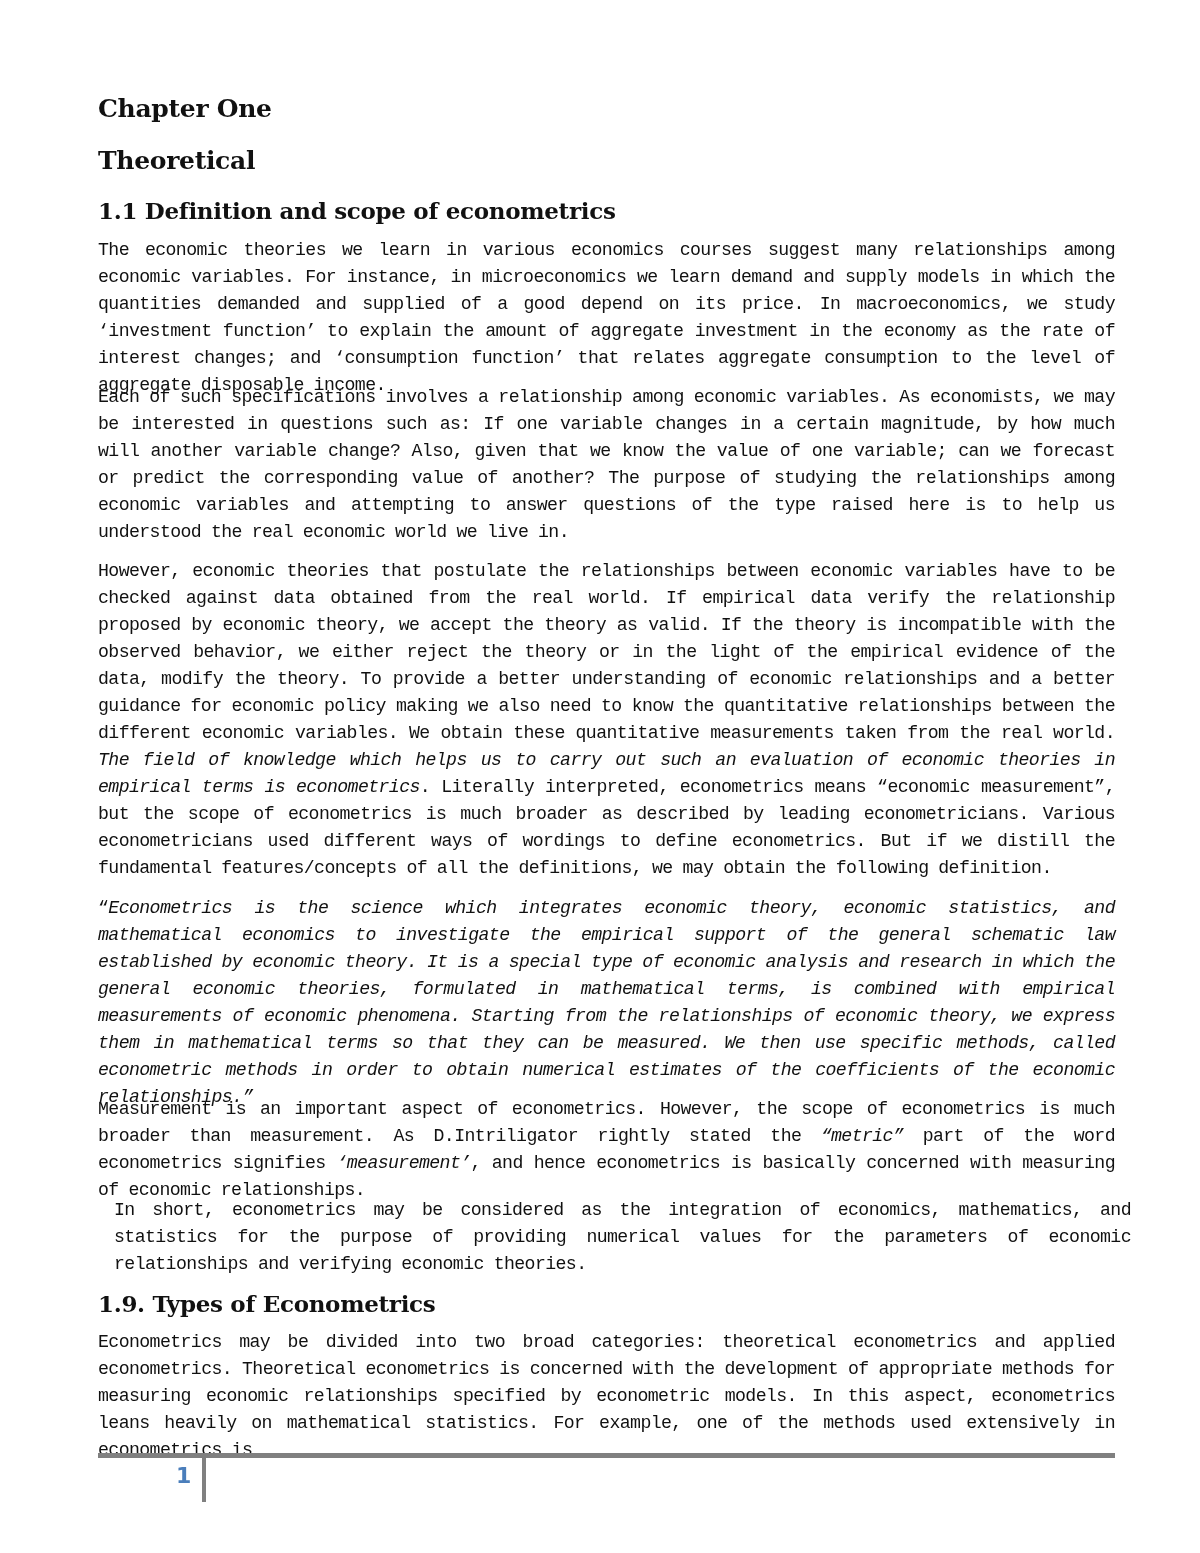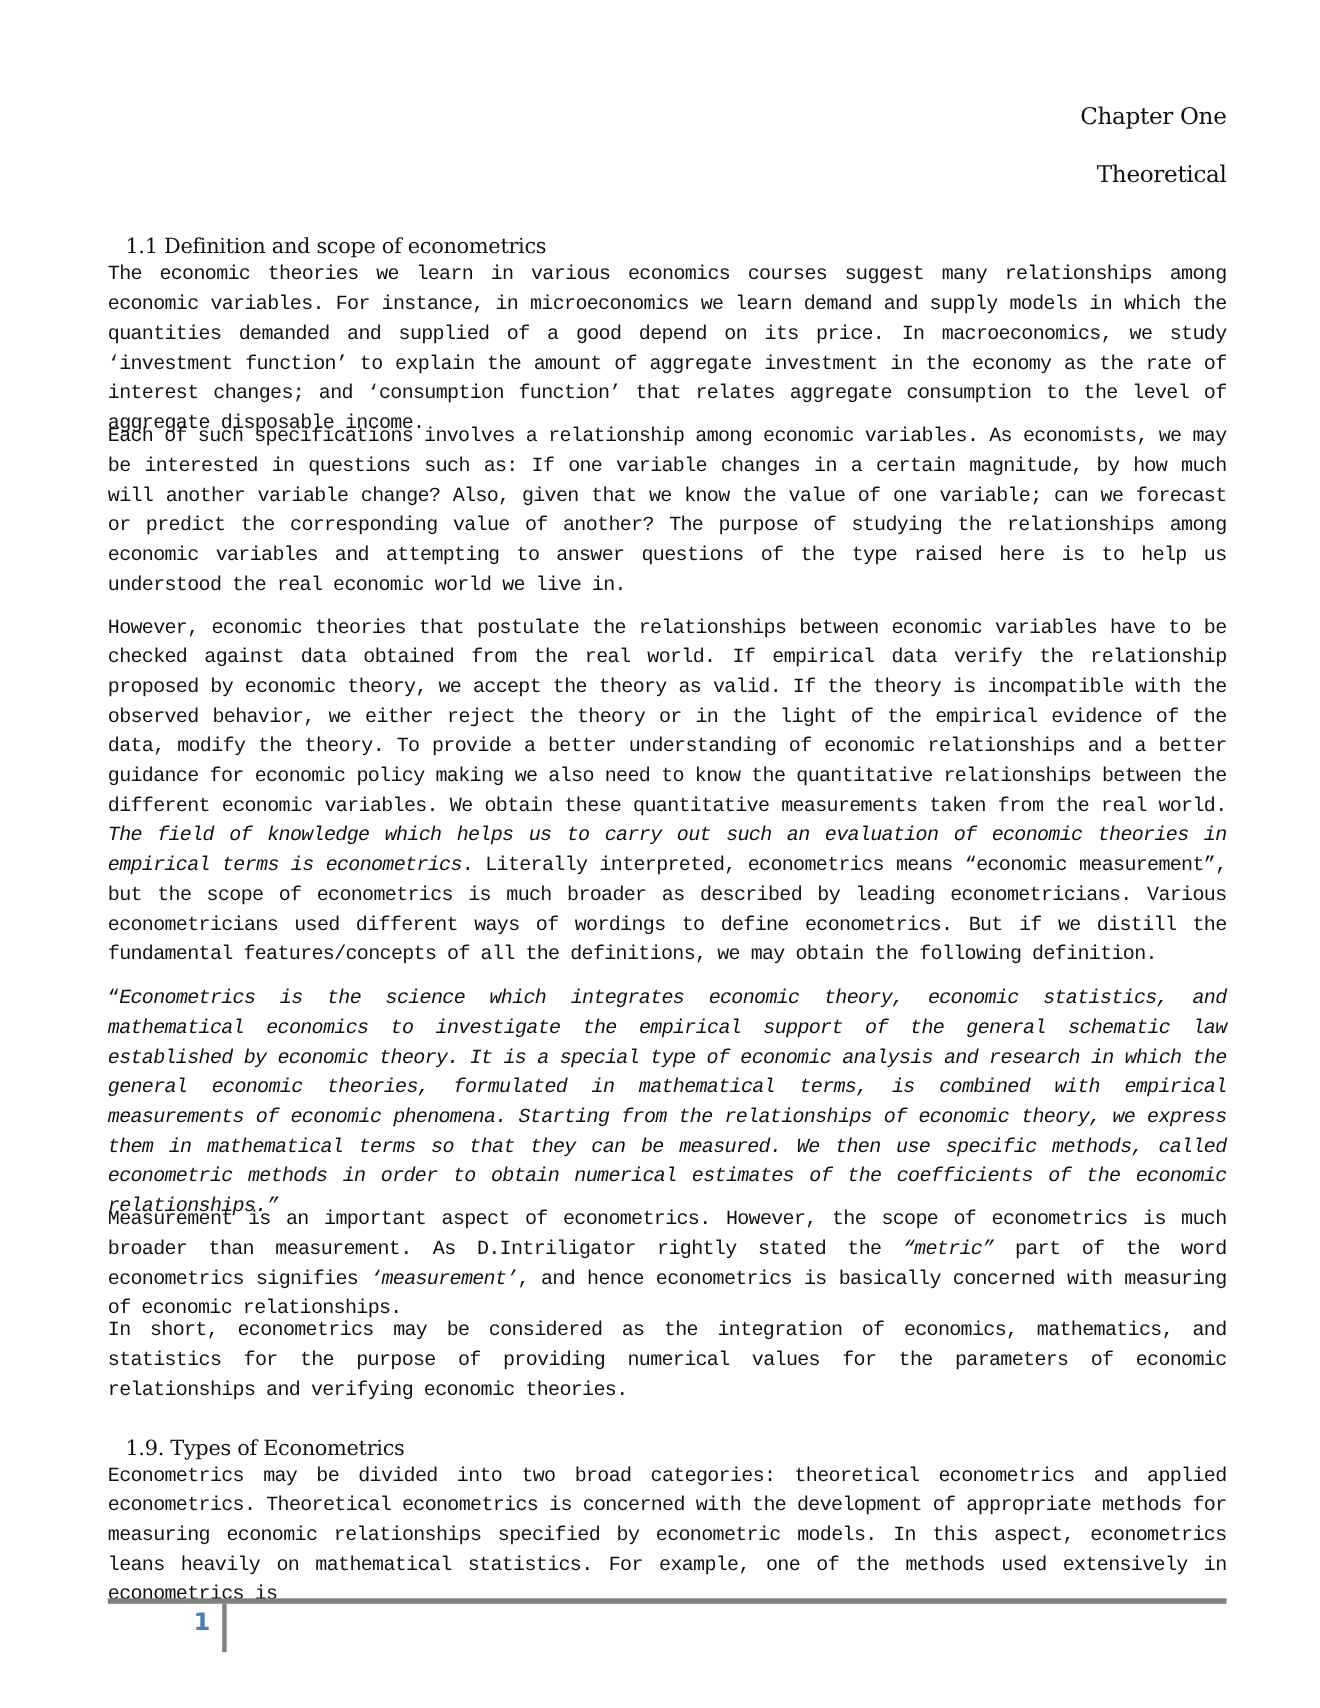--- a/index.html
+++ b/index.html
@@ -15,35 +15,35 @@
       font-family: "DejaVu Serif", "Liberation Serif", serif;
       color: #111111;
     }
     .page {
       position: absolute;
       left: 98px;
       top: 0;
       width: 1017px;
     }
     .centered-heading {
-      text-align: right;
-      font-weight: normal;
-      font-size: 21px;
+      text-align: left;
+      font-weight: bold;
+      font-size: 25px;
       margin: 0;
       position: absolute;
       left: 0;
       width: 1017px;
       letter-spacing: -0.3px;
     }
     .section-heading {
       position: absolute;
       left: 0;
-      font-weight: normal;
-      font-size: 19px;
-      margin: 16px;
+      font-weight: bold;
+      font-size: 23px;
+      margin: 0;
       letter-spacing: -0.3px;
     }
     .para {
       position: absolute;
       left: 0;
       width: 1017px;
       margin: 0;
       font-size: 18.2px;
       line-height: 27px;
       text-align: justify;
@@ -93,21 +93,21 @@
   <p class="para" style="top:237px;">The economic theories we learn in various economics courses suggest many relationships among economic variables.  For instance, in microeconomics we learn demand and supply models in which the quantities demanded and supplied of a good depend on its price.  In macroeconomics, we study ‘investment function’ to explain the amount of aggregate investment in the economy as the rate of interest changes; and ‘consumption function’ that relates aggregate consumption to the level of aggregate disposable income.</p>
 
   <p class="para" style="top:384px;">Each of such specifications involves a relationship among economic variables. As economists, we may be interested in questions such as:  If one variable changes in a certain magnitude, by how much will another variable change?  Also, given that we know the value of one variable; can we forecast or predict the corresponding value of another?  The purpose of studying the relationships among economic variables and attempting to answer questions of the type raised here is to help us understood the real economic world we live in.</p>
 
   <p class="para" style="top:558px;"><span>However, economic theories that postulate the relationships between economic variables have to be checked against data obtained from the real world. If empirical data verify the relationship proposed by economic theory, we accept the theory as valid. If the theory is incompatible with the observed behavior, we either reject the theory or in the light of the empirical evidence of the data, modify the theory.  To provide a better understanding of economic relationships and a better guidance for economic policy making we also need to know the quantitative relationships between the different economic variables.  We obtain these quantitative measurements taken from the real world. </span><span class="em">The field of knowledge which helps us to carry out such an evaluation of economic theories in empirical terms is econometrics</span><span>. Literally interpreted, econometrics means “economic measurement”, but the scope of econometrics is much broader as described by leading econometricians. Various econometricians used different ways of wordings to define econometrics. But if we distill the fundamental features/concepts of all the definitions, we may obtain the following definition.</span></p>
 
   <p class="para" style="top:895px;"><span>“</span><span class="quote">Econometrics is the science which integrates economic theory, economic statistics, and mathematical economics to investigate the empirical support of the general schematic law established by economic theory. It is a special type of economic analysis and research in which the general economic theories, formulated in mathematical terms, is combined with empirical measurements of economic phenomena. Starting from the relationships of economic theory, we express them in mathematical terms so that they can be measured.  We then use specific methods, called econometric methods in order to obtain numerical estimates of the coefficients of the economic relationships.”</span></p>
 
   <p class="para" style="top:1096px;"><span>Measurement is an important aspect of econometrics. However, the scope of econometrics is much broader than measurement. As D.Intriligator rightly stated the </span><span class="em">“metric”</span><span> part of the word econometrics signifies </span><span class="em">‘measurement’</span><span>, and hence econometrics is basically concerned with measuring of economic relationships.</span></p>
 
-  <p class="para" style="top:1197px;">In short, econometrics may be considered as the integration of economics, mathematics, and statistics for the purpose of providing numerical values for the parameters of economic relationships and verifying economic theories.</p>
+  <p class="para" style="top:1197px;margin-left:16px;">In short, econometrics may be considered as the integration of economics, mathematics, and statistics for the purpose of providing numerical values for the parameters of economic relationships and verifying economic theories.</p>
 
   <h3 class="section-heading" style="top:1290px;">1.9. Types of Econometrics</h3>
 
   <p class="para" style="top:1329px;">Econometrics may be divided into two broad categories: theoretical econometrics and applied econometrics. Theoretical econometrics is concerned with the development of appropriate methods for measuring economic relationships specified by econometric models. In this aspect, econometrics leans heavily on mathematical statistics. For example, one of the methods used extensively in econometrics is</p>
 </div>
 
 <div class="footer-rule"></div>
 <div class="footer-vrule"></div>
 <div class="page-number">1</div>
 

